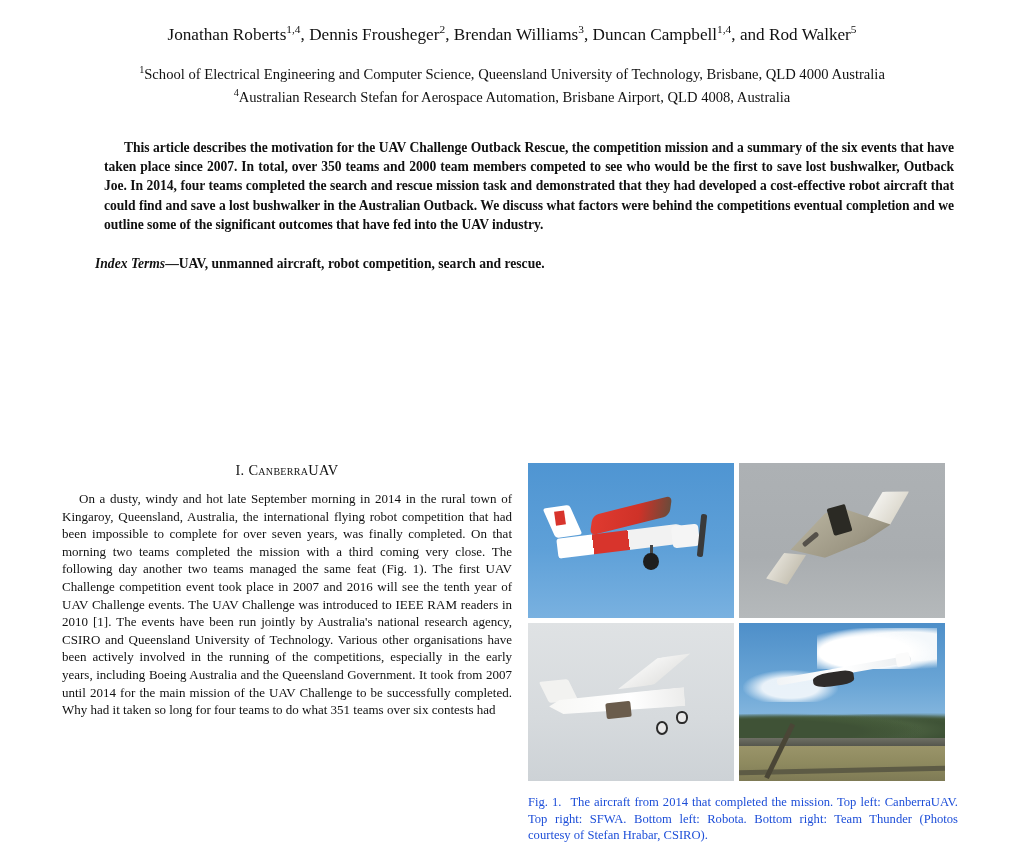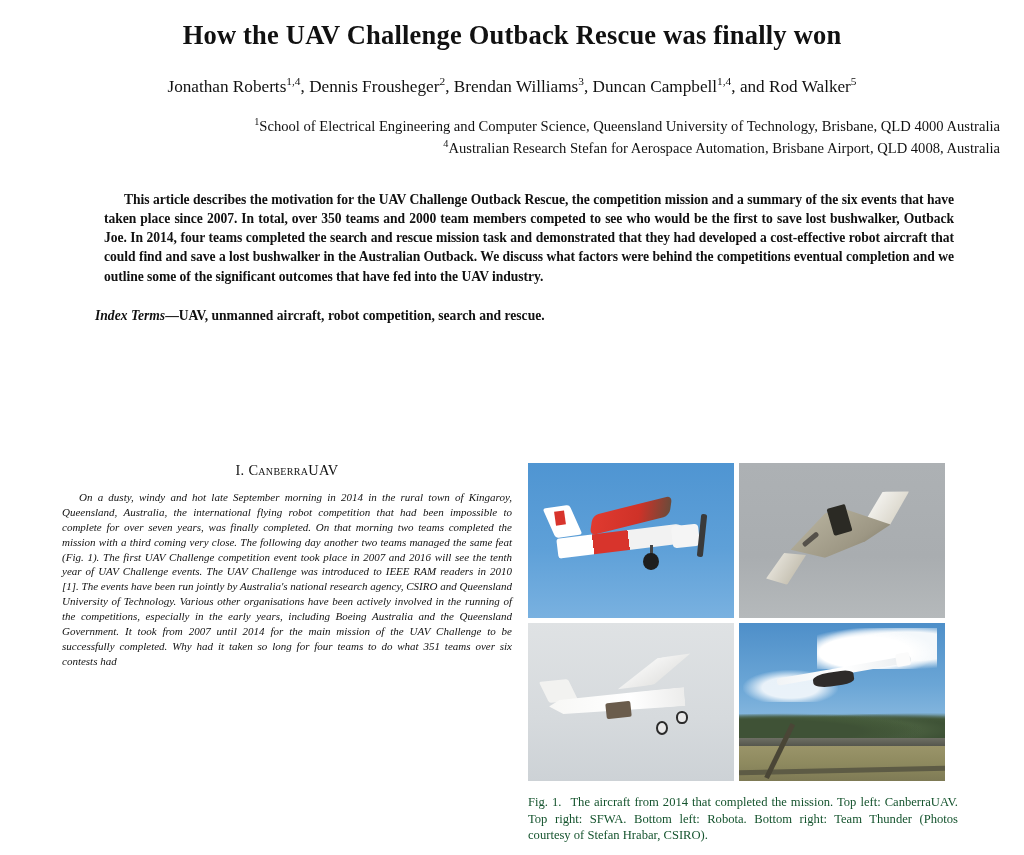--- a/index.html
+++ b/index.html
@@ -37,21 +37,21 @@
   .authors {
     text-align: center;
     font-size: 17.2px;
     margin: 24px 40px 0 40px;
     line-height: 1.3;
   }
   .authors sup { font-size: 0.66em; vertical-align: super; line-height: 0; }
 
   
   .affiliations {
-    text-align: right;
+    text-align: center;
     font-size: 14.6px;
     margin: 17px 24px 0 24px;
     line-height: 1.52;
   }
   .affiliations .aff { white-space: nowrap; }
   .affiliations sup { font-size: 0.7em; vertical-align: super; line-height: 0; }
 
   
   .abstract {
     margin: 30px 70px 0 104px;
@@ -90,26 +90,25 @@
   .section-head {
     text-align: center;
     font-size: 14.4px;
     margin: 7px 0 11px 0;
     font-variant: small-caps;
     letter-spacing: 0.3px;
   }
   .section-head .numeral { font-variant: normal; }
 
   .body-text {
-    font-size: 11px;
+    font-size: 13px;
     line-height: 1.355;
     text-align: justify;
     text-justify: inter-word;
     hyphens: none;
-    font-style: italic;
   }
   .body-text .indent { padding-left: 17px; }
 
   
   .figure {
     position: absolute;
     left: 528px;
     top: 8px;
     width: 430px;
   }
@@ -263,30 +262,29 @@
   .ph4 .pole {
     position: absolute; left: 12%; top: 60%; width: 2.5%; height: 38%;
     background: #4a4636; transform: rotate(26deg); transform-origin: bottom center;
   }
 
   .fig-caption {
     margin-top: 13px;
     font-size: 12.6px;
     line-height: 1.33;
     text-align: justify;
-    color: #14532d;
+    color: #1d4ed8;
   }
   .fig-caption .lbl { margin-right: 9px; }
 </style>
 </head>
 <body>
 
 <div class="page">
 
-  <h1 class="title">How the UAV Challenge Outback Rescue was finally won</h1>
 
   <div class="authors">
     <span><span>Jonathan Roberts</span><sup>1,4</sup></span><span>, </span><span><span>Dennis Frousheger</span><sup>2</sup></span><span>, </span><span><span>Brendan Williams</span><sup>3</sup></span><span>, </span><span><span>Duncan Campbell</span><sup>1,4</sup></span><span>, and </span><span><span>Rod Walker</span><sup>5</sup></span>
   </div>
 
   <div class="affiliations">
     <div class="aff"><sup>1</sup><span>School of Electrical Engineering and Computer Science, Queensland University of Technology, Brisbane, QLD 4000 Australia</span></div>
     <div class="aff"><sup>4</sup><span>Australian Research Stefan for Aerospace Automation, Brisbane Airport, QLD 4008, Australia</span></div>
   </div>
 

